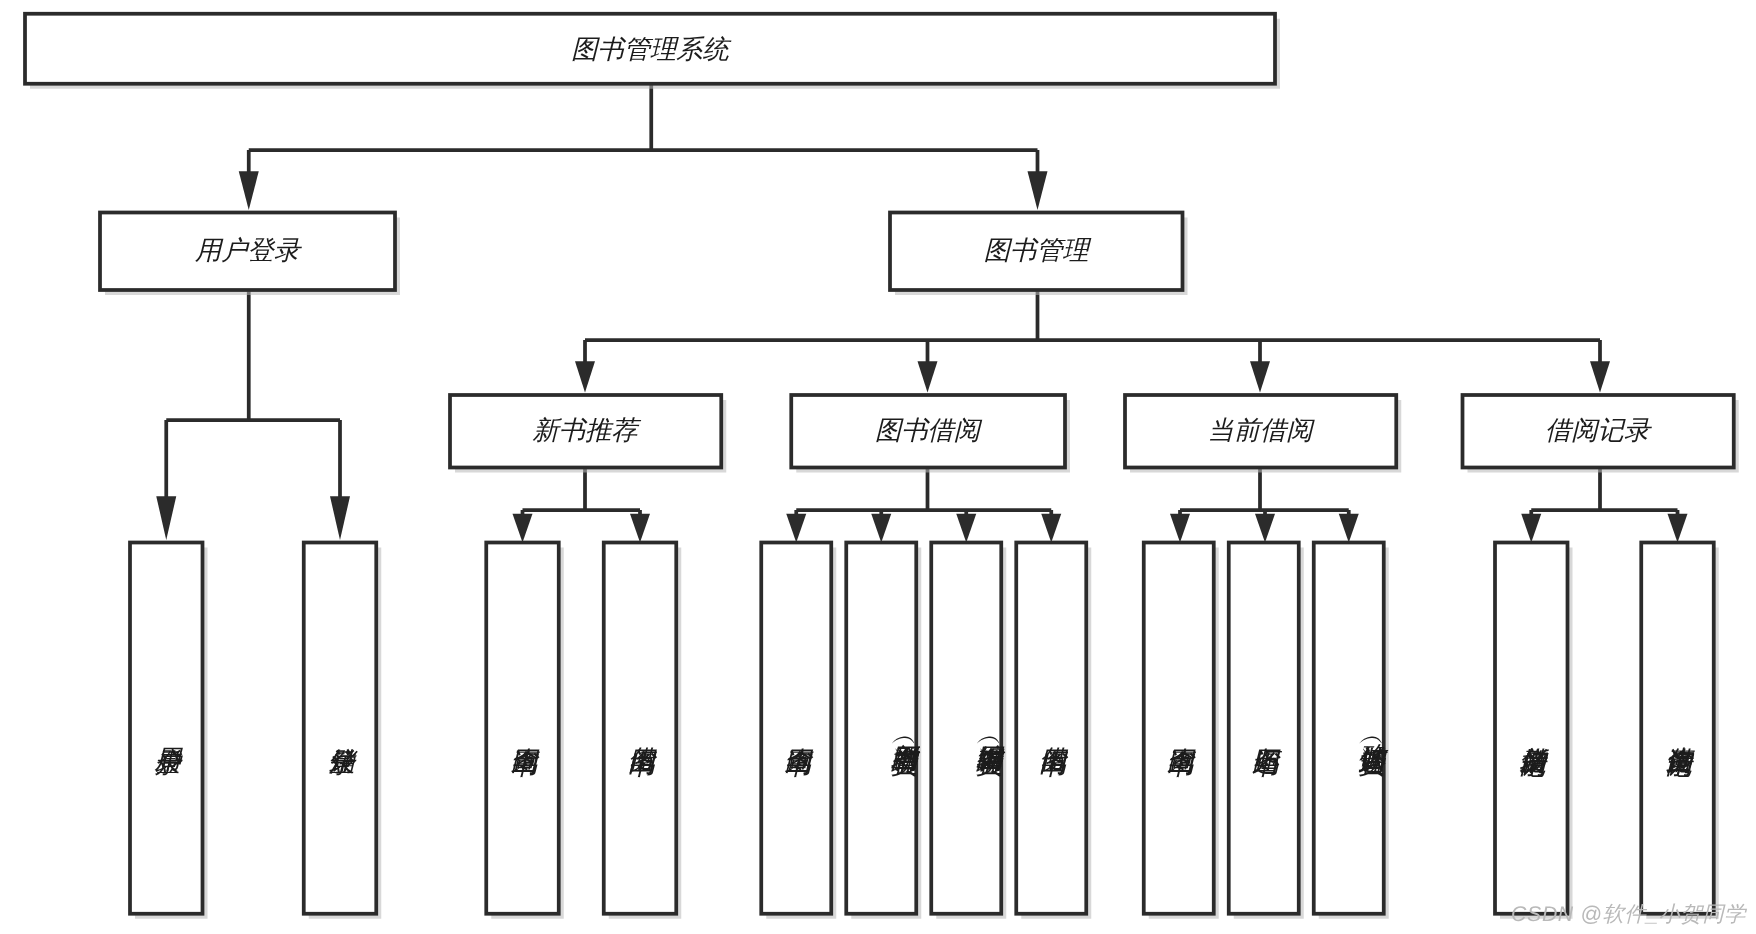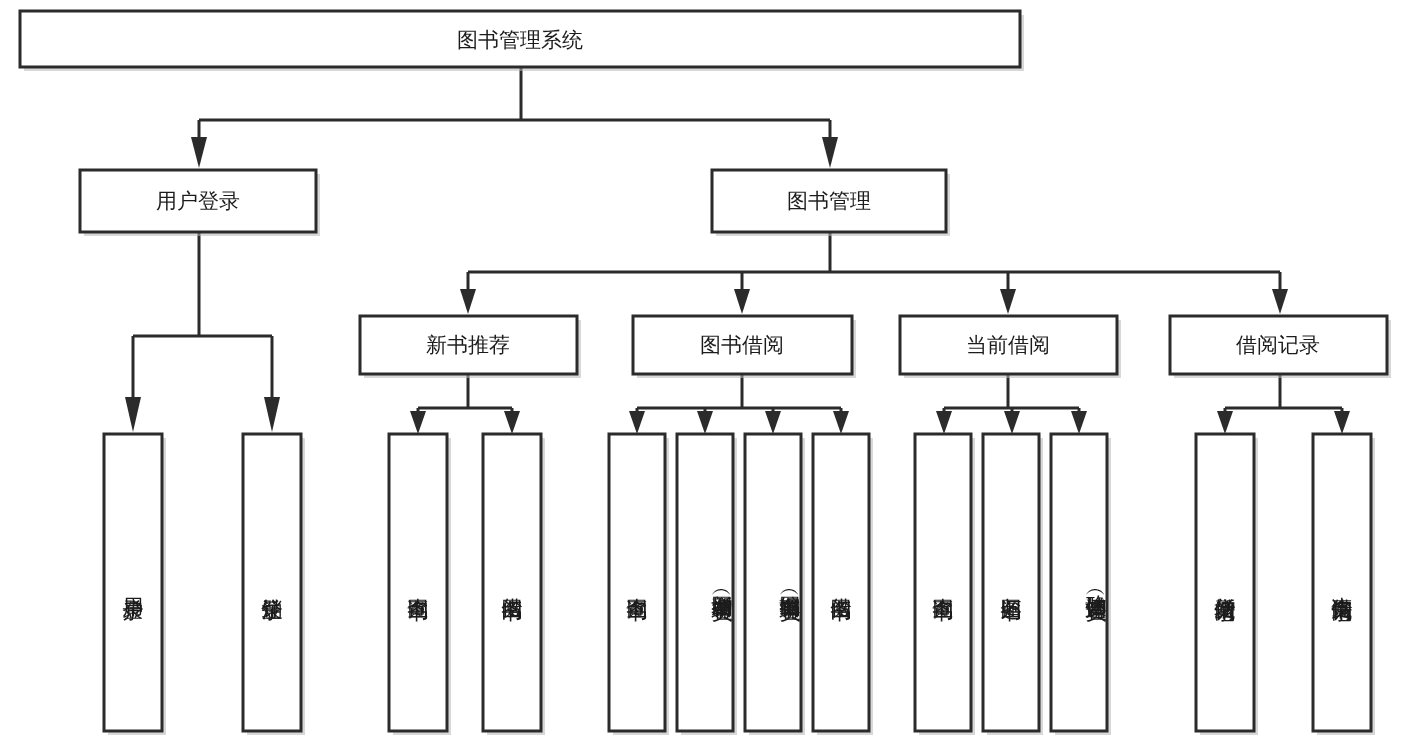--- a/index.html
+++ b/index.html
@@ -11,20 +11,21 @@
     width: 1405px;
     height: 747px;
     font-family: "Liberation Sans", "DejaVu Sans", sans-serif;
     overflow: hidden;
     position: relative;
   }
   #diagram-root {
     position: relative;
     width: 1405px;
     height: 747px;
+    font-style: italic;
   }
   svg.diagram {
     display: block;
     width: 1405px;
     height: 747px;
   }
   .node-rect {
     fill: #ffffff;
     stroke: #2b2b2b;
     stroke-width: 3;
@@ -270,13 +271,14 @@
   <div class="vlabel" style="left:745px; top:440px; width:56px; height:285px; display:flex; align-items:flex-start; justify-content:center;">编辑图书（管理员）</div>
   <div class="vlabel" style="left:813px; top:434px; width:56px; height:297px; display:flex; align-items:center; justify-content:center;">借阅图书</div>
 
   <div class="vlabel" style="left:915px; top:434px; width:56px; height:297px; display:flex; align-items:center; justify-content:center;">查询图书</div>
   <div class="vlabel" style="left:983px; top:434px; width:56px; height:297px; display:flex; align-items:center; justify-content:center;">归还图书</div>
   <div class="vlabel" style="left:1051px; top:440px; width:56px; height:285px; display:flex; align-items:flex-start; justify-content:center;">确认归还（管理员）</div>
 
   <div class="vlabel" style="left:1196px; top:434px; width:58px; height:297px; display:flex; align-items:center; justify-content:center;">新增借阅记录</div>
   <div class="vlabel" style="left:1313px; top:434px; width:58px; height:297px; display:flex; align-items:center; justify-content:center;">查询借阅记录</div>
 
+  <div class="watermark">CSDN @软件_小贺同学</div>
 </div>
 
 </body></html>

